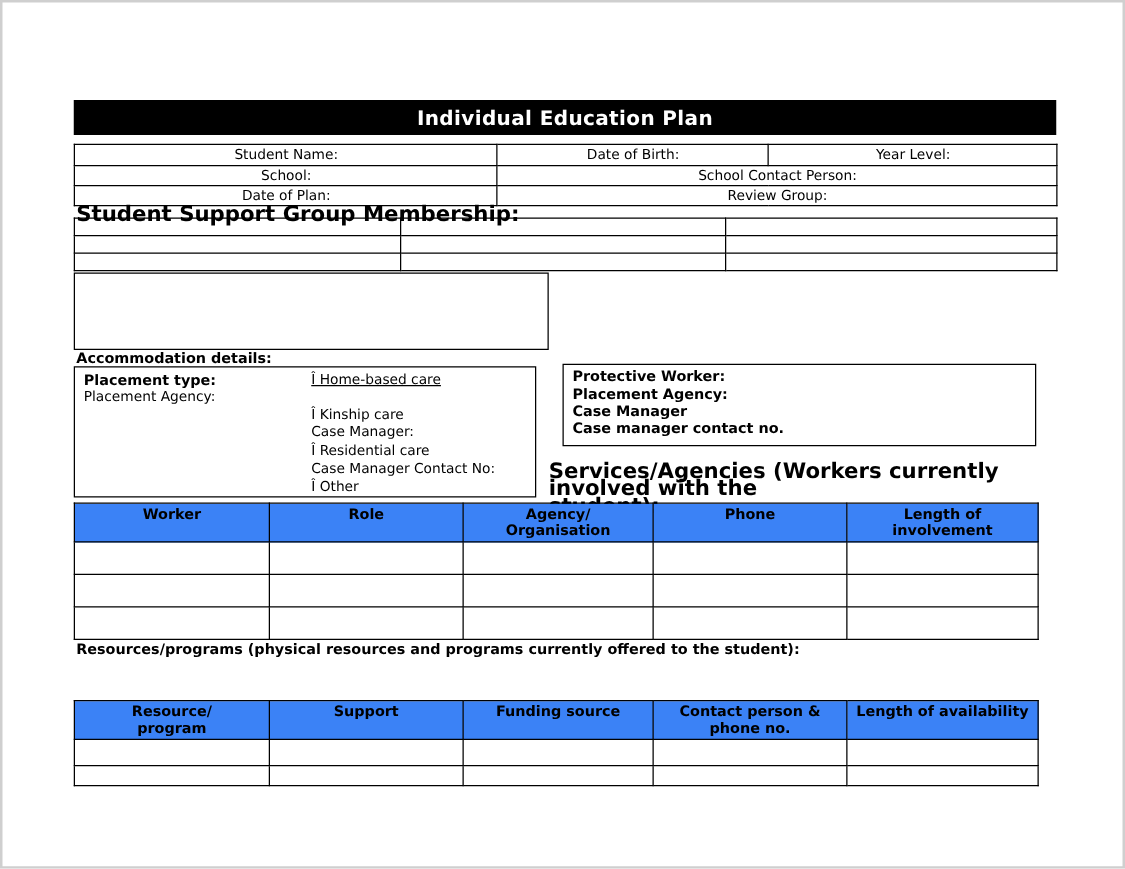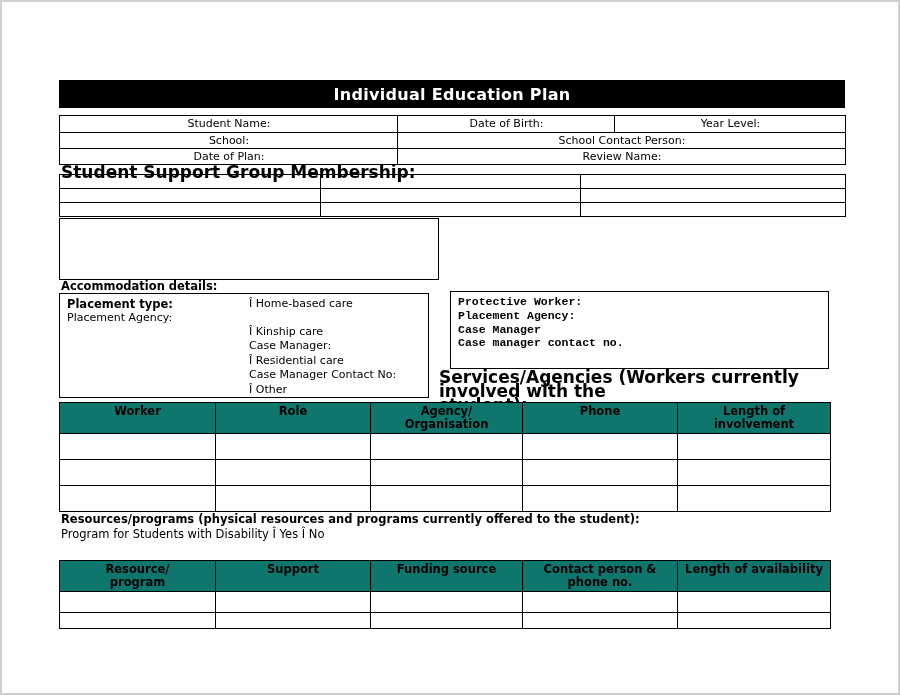--- a/index.html
+++ b/index.html
@@ -36,30 +36,30 @@
   .ssg-table td { height:13px; padding:0; }
 
   .big-box { position:absolute; left:57px; top:216px; width:378px; height:60px; border:1px solid #000; }
 
   .accom-label { position:absolute; left:59px; top:277px; font-weight:bold; font-size:11.5px; }
 
   .placement-box { position:absolute; left:57px; top:291px; width:368px; height:103px; border:1px solid #000; font-size:11px;text-align:right; }
   .placement-box .pt-label { position:absolute; left:7px; top:3px; font-weight:bold; font-size:11.5px; }
   .placement-box .pa-label { position:absolute; left:7px; top:17px; }
   .placement-box .opt { position:absolute; left:189px; white-space:nowrap; }
-  .o0 { top:3px; }  .o1 { top:31px; } .o2 { top:45px; }
+  .o0 { top:3px;text-decoration:underline; }  .o1 { top:31px; } .o2 { top:45px; }
   .o3 { top:60px; } .o4 { top:74px; } .o5 { top:89px; }
 
-  .protective-box { position:absolute; left:448px; top:289px; width:379px; height:78px; border:1px solid #000; padding:3px 0 0 7px; box-sizing:border-box;font-family:Liberation Mono, monospace; }
+  .protective-box { position:absolute; left:448px; top:289px; width:379px; height:66px; border:1px solid #000; padding:3px 0 0 7px; box-sizing:border-box; }
   .protective-box div { font-weight:bold; font-size:11.5px; line-height:13.8px; white-space:nowrap; }
 
   .services-label { position:absolute; left:437px; top:369px; width:370px; font-weight:bold; font-size:17px; line-height:13.8px; white-space:pre-line; }
 
   .grid-table { position:absolute; left:57px; width:771px; font-size:11px; }
-  .grid-table th { background:#0f766e; font-weight:bold; font-size:11.5px; padding:2px 4px; white-space:pre-line; line-height:13px; }
+  .grid-table th { background:#3b82f6; font-weight:bold; font-size:11.5px; padding:2px 4px; white-space:pre-line; line-height:13px; }
   .grid-table td { padding:2px 4px; }
 
   .services-table { top:400px; }
   .services-table thead th { height:24px; }
   .services-table tbody td { height:21px; }
 
   .resources-label { position:absolute; left:59px; top:510px; font-weight:bold; font-size:11.5px; white-space:nowrap; }
   .program-line  { position:absolute; left:59px; top:525px; font-size:11.5px; white-space:nowrap; }
 
   .resources-table { top:558px; }
@@ -85,21 +85,21 @@
       <td>Student Name:</td>
       <td>Date of Birth:</td>
       <td>Year Level:</td>
     </tr>
     <tr class="r2">
       <td>School:</td>
       <td colspan="2">School Contact Person:</td>
     </tr>
     <tr class="r3">
       <td>Date of Plan:</td>
-      <td colspan="2">Review Name:</td>
+      <td colspan="2">Review Group:</td>
     </tr>
   </tbody>
     </table>
 
   <div class="ssg-label">Student Support Group Membership:</div>
 
   <table class="ssg-table">
     <colgroup>
         <col style="width:261px">
         <col style="width:260px">
@@ -187,21 +187,20 @@
         <td></td>
           <td></td>
           <td></td>
           <td></td>
           <td></td>
       </tr>
     </tbody>
   </table>
 
   <div class="resources-label">Resources/programs (physical resources and programs currently offered to the student):</div>
-  <div class="program-line">Program for Students with Disability Î Yes Î No</div>
 
   <table class="grid-table resources-table">
     <colgroup>
         <col style="width:156px">
         <col style="width:155px">
         <col style="width:152px">
         <col style="width:155px">
         <col style="width:153px">
       </colgroup>
     <thead>

